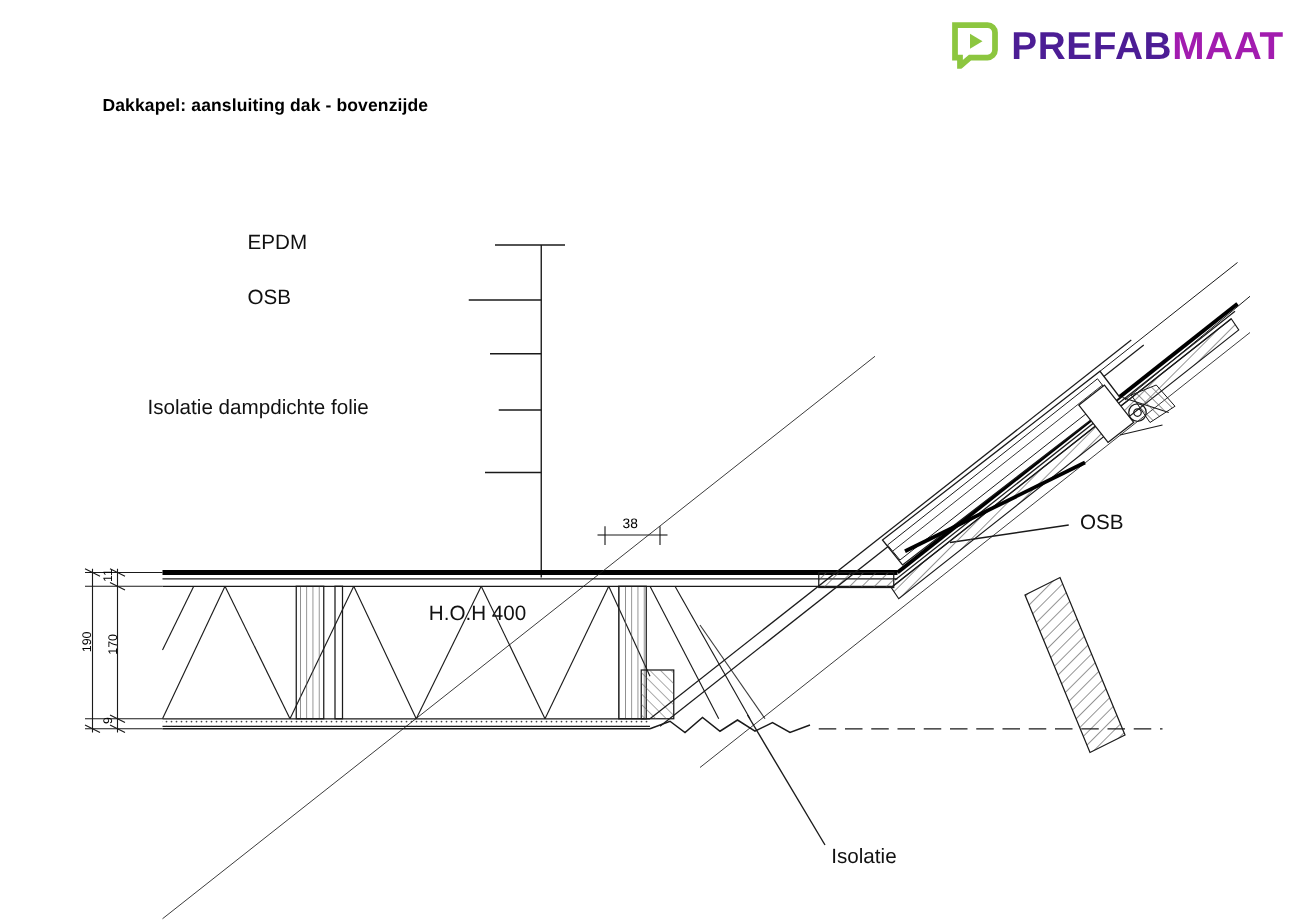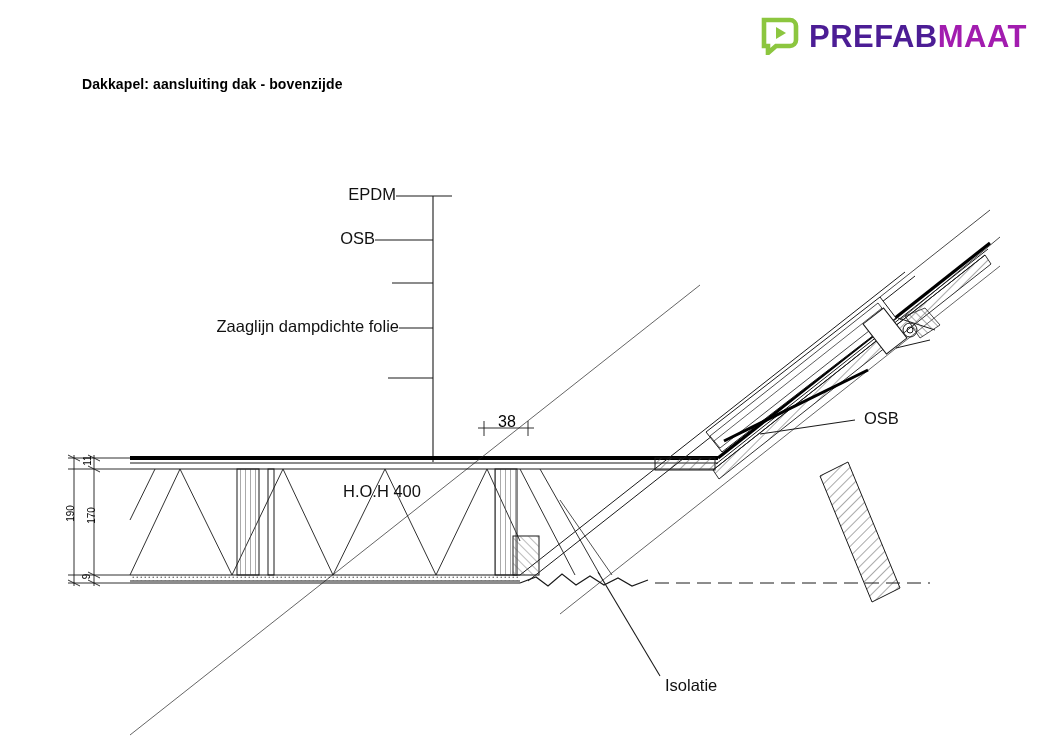--- a/index.html
+++ b/index.html
@@ -65,30 +65,30 @@
     width: 1041px;
     height: 737px;
   }
   
   .lbl {
     position: absolute;
     font-size: 16.5px;
     white-space: nowrap;
     color: #111;
   }
-  .lbl.r { text-align: right; }
+  .lbl.r { }
   .dim-v {
     position: absolute;
     font-size: 10px;
     white-space: nowrap;
     transform-origin: center center;
   }
   .dim-h {
     position: absolute;
-    font-size: 16px;
+    font-size: 11px;
     white-space: nowrap;
   }
 </style>
 </head>
 <body>
 
 <div id="stage">
 
   <div id="logo">
     <div class="mark">
@@ -244,21 +244,21 @@
       </g>
 
     </g>
   </svg>
 
   <div class="lbl r" style="left:198px; top:185px; width:198px;">EPDM</div>
 
   <div class="lbl r" style="left:198px; top:229px; width:177px;">OSB</div>
 
 
-  <div class="lbl r" style="left:118px; top:317px; width:281px;">Zaaglijn dampdichte folie</div>
+  <div class="lbl r" style="left:118px; top:317px; width:281px;">Isolatie dampdichte folie</div>
 
 
   <div class="lbl" style="left:864px; top:409px;">OSB</div>
 
   <div class="lbl" style="left:665px; top:676px;">Isolatie</div>
 
   <div class="lbl" style="left:317px; top:482px;margin-left:26px;">H.O.H 400</div>
 
   <div class="dim-h" style="left:498px; top:413px;">38</div>
 

